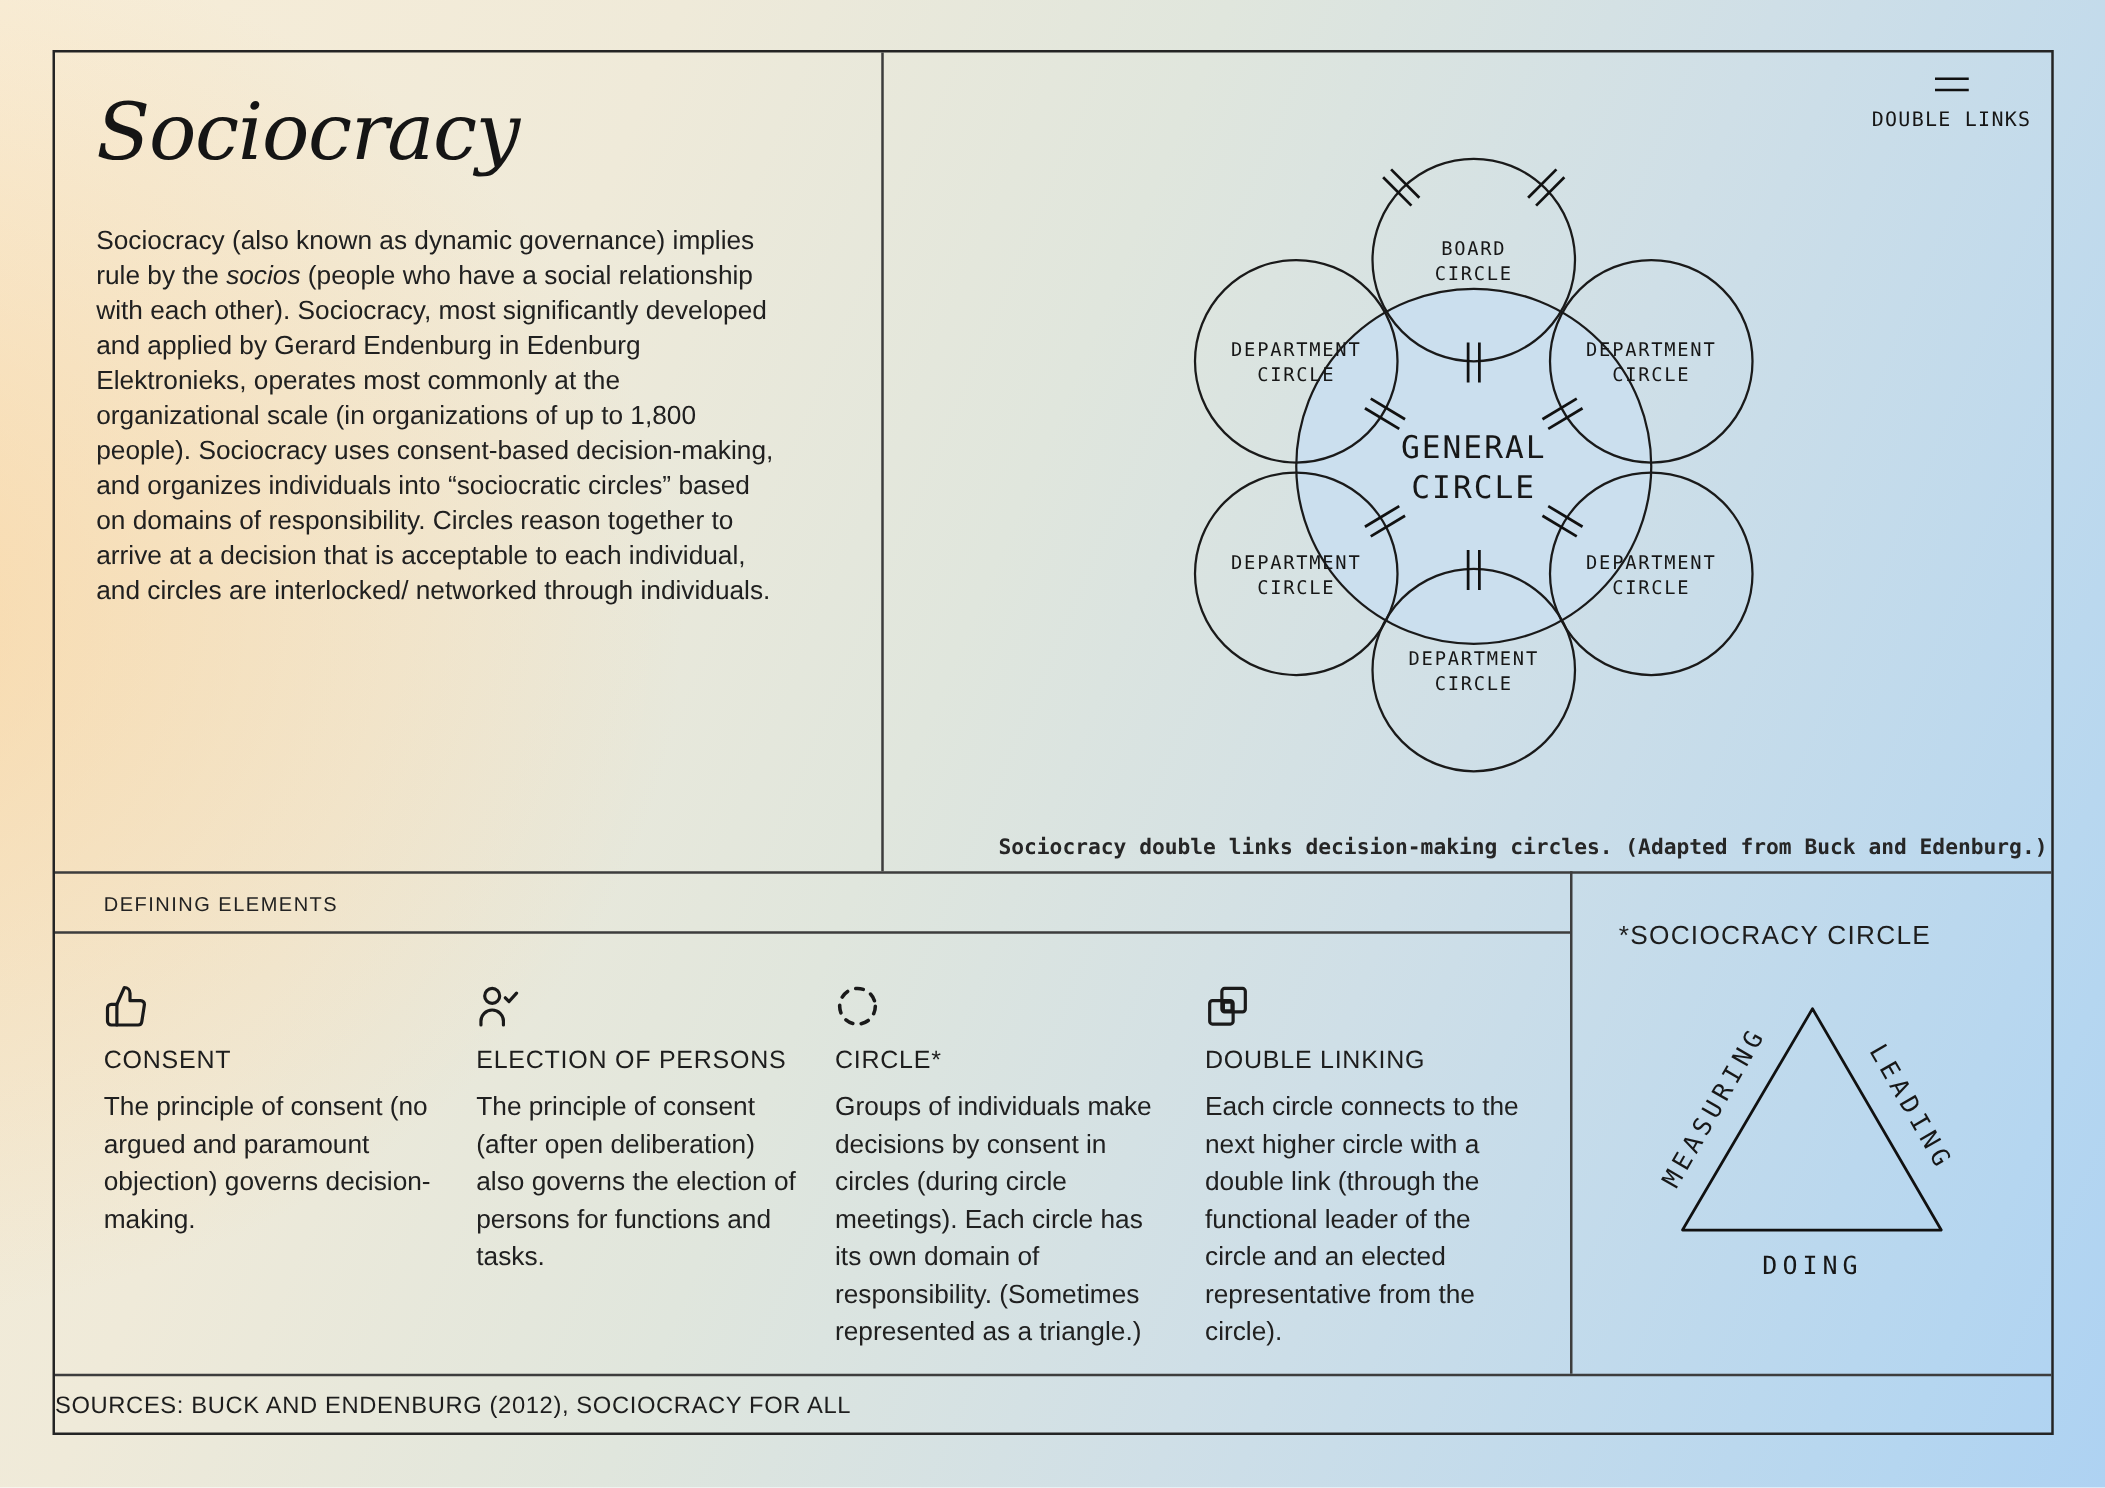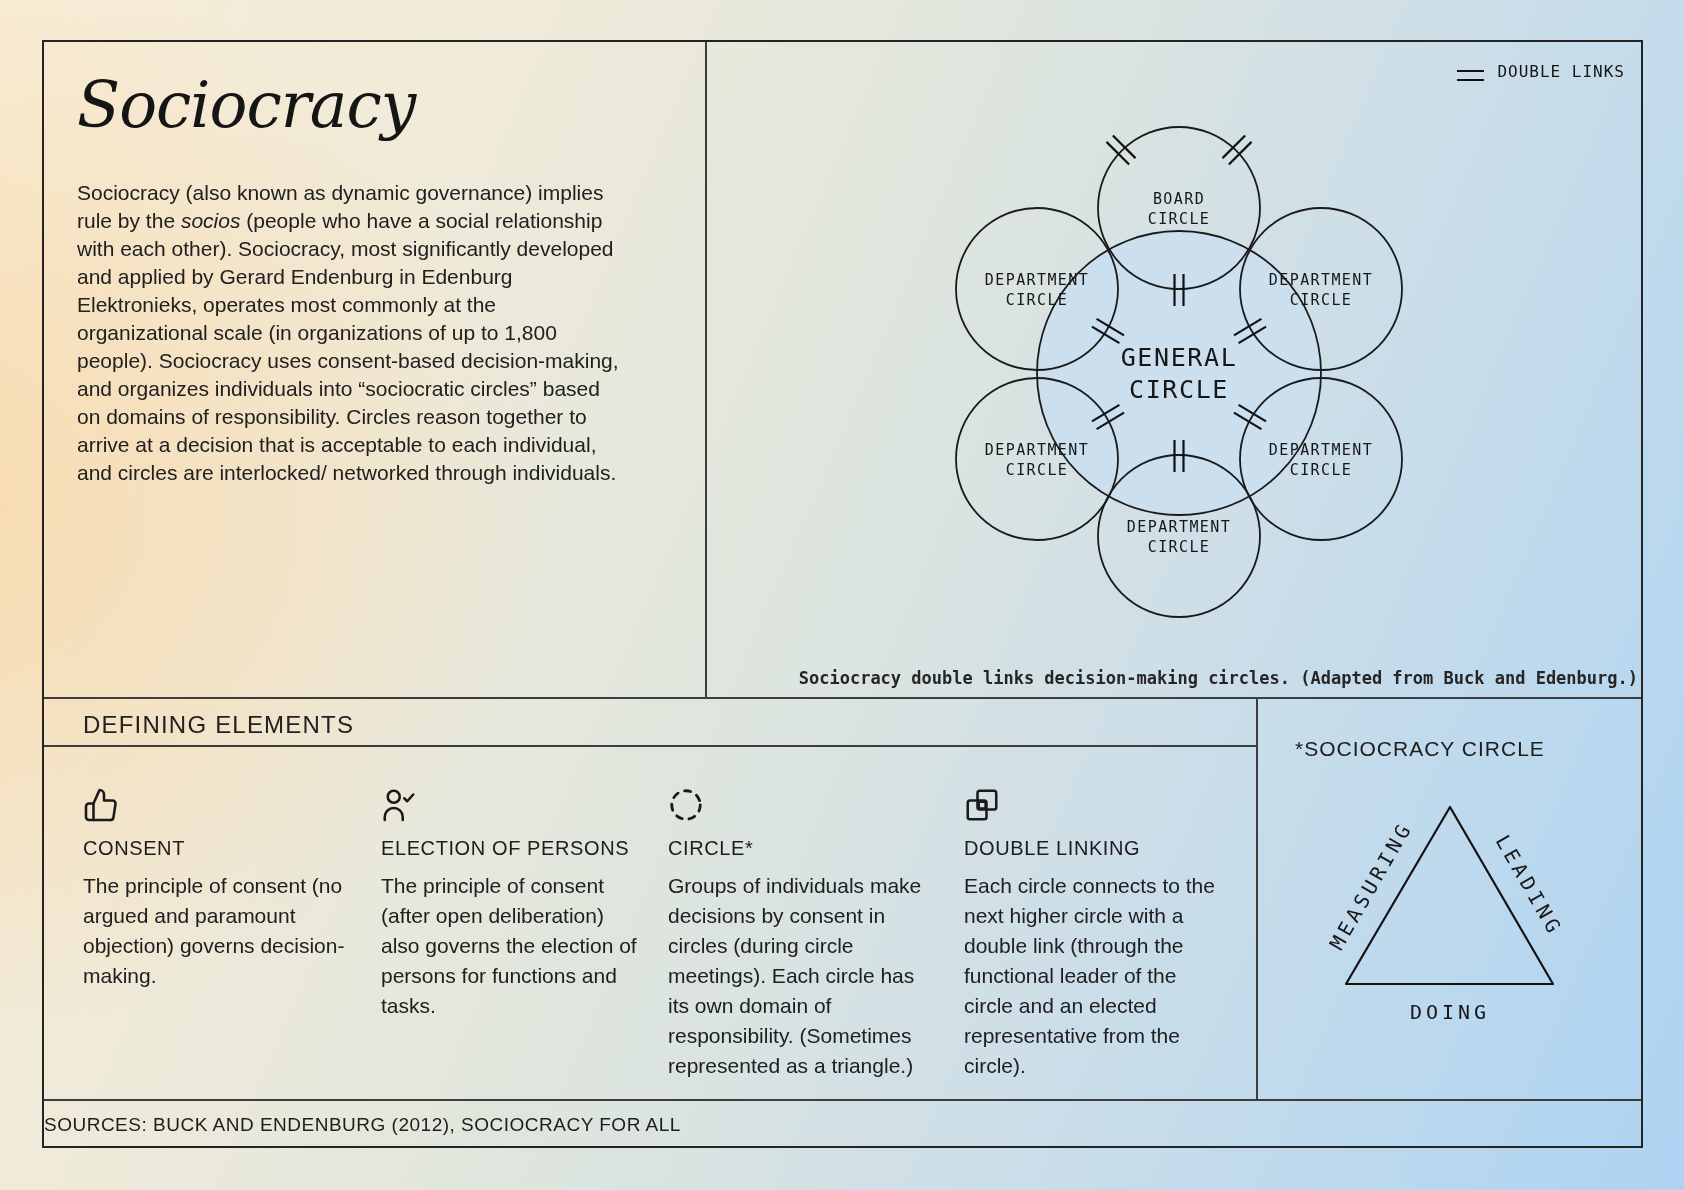--- a/index.html
+++ b/index.html
@@ -24,35 +24,35 @@
     font-size:63px;letter-spacing:-1px;color:#151515;line-height:1.2;
   }
   .intro{
     position:absolute;left:33px;top:137px;width:552px;
     font-size:21px;line-height:28px;color:#202020;
   }
   .intro .it{font-style:italic;margin-top:36px;}
 
   
   .diagram-panel{position:absolute;left:661px;top:0;width:940px;height:655px;}
-  .legend{position:absolute;top:20px;right:20px;display:flex;align-items:flex-end;gap:13px;}
+  .legend{position:absolute;top:20px;right:20px;display:flex;align-items:center;gap:13px;flex-direction:column;}
   .legend-glyph{width:27px;height:11px;border-top:2.6px solid #111;border-bottom:2.6px solid #111;box-sizing:border-box;}
   .legend-text{font-family:"DejaVu Sans Mono",monospace;font-size:16px;letter-spacing:1px;color:#161616;}
   .caption{
     position:absolute;right:7px;top:626px;
     font-family:"DejaVu Sans Mono",monospace;font-size:17px;color:#262626;white-space:nowrap;font-weight:bold;
   }
   svg text{font-family:"DejaVu Sans Mono",monospace;fill:#171717;}
   .circ-label{font-size:15px;letter-spacing:1.4px;}
   .general-label{font-size:25px;letter-spacing:1.6px;}
 
   
   .defining-header{
     position:absolute;left:39px;top:655px;height:56px;display:flex;align-items:center;
-    font-size:24px;letter-spacing:1.2px;color:#222;
+    font-size:16px;letter-spacing:1.2px;color:#222;
   }
   .col{position:absolute;top:745px;width:264px;}
   .col .icon{height:36px;}
   .col h3{margin:14px 0 0 0;font-size:20px;font-weight:400;letter-spacing:0.6px;color:#1d1d1d;}
   .col p{margin:11px 0 0 0;font-size:21px;line-height:30px;color:#202020;}
 
   
   .socio-header{
     position:absolute;left:1251px;top:695px;
     font-size:21px;letter-spacing:1px;color:#1d1d1d;

